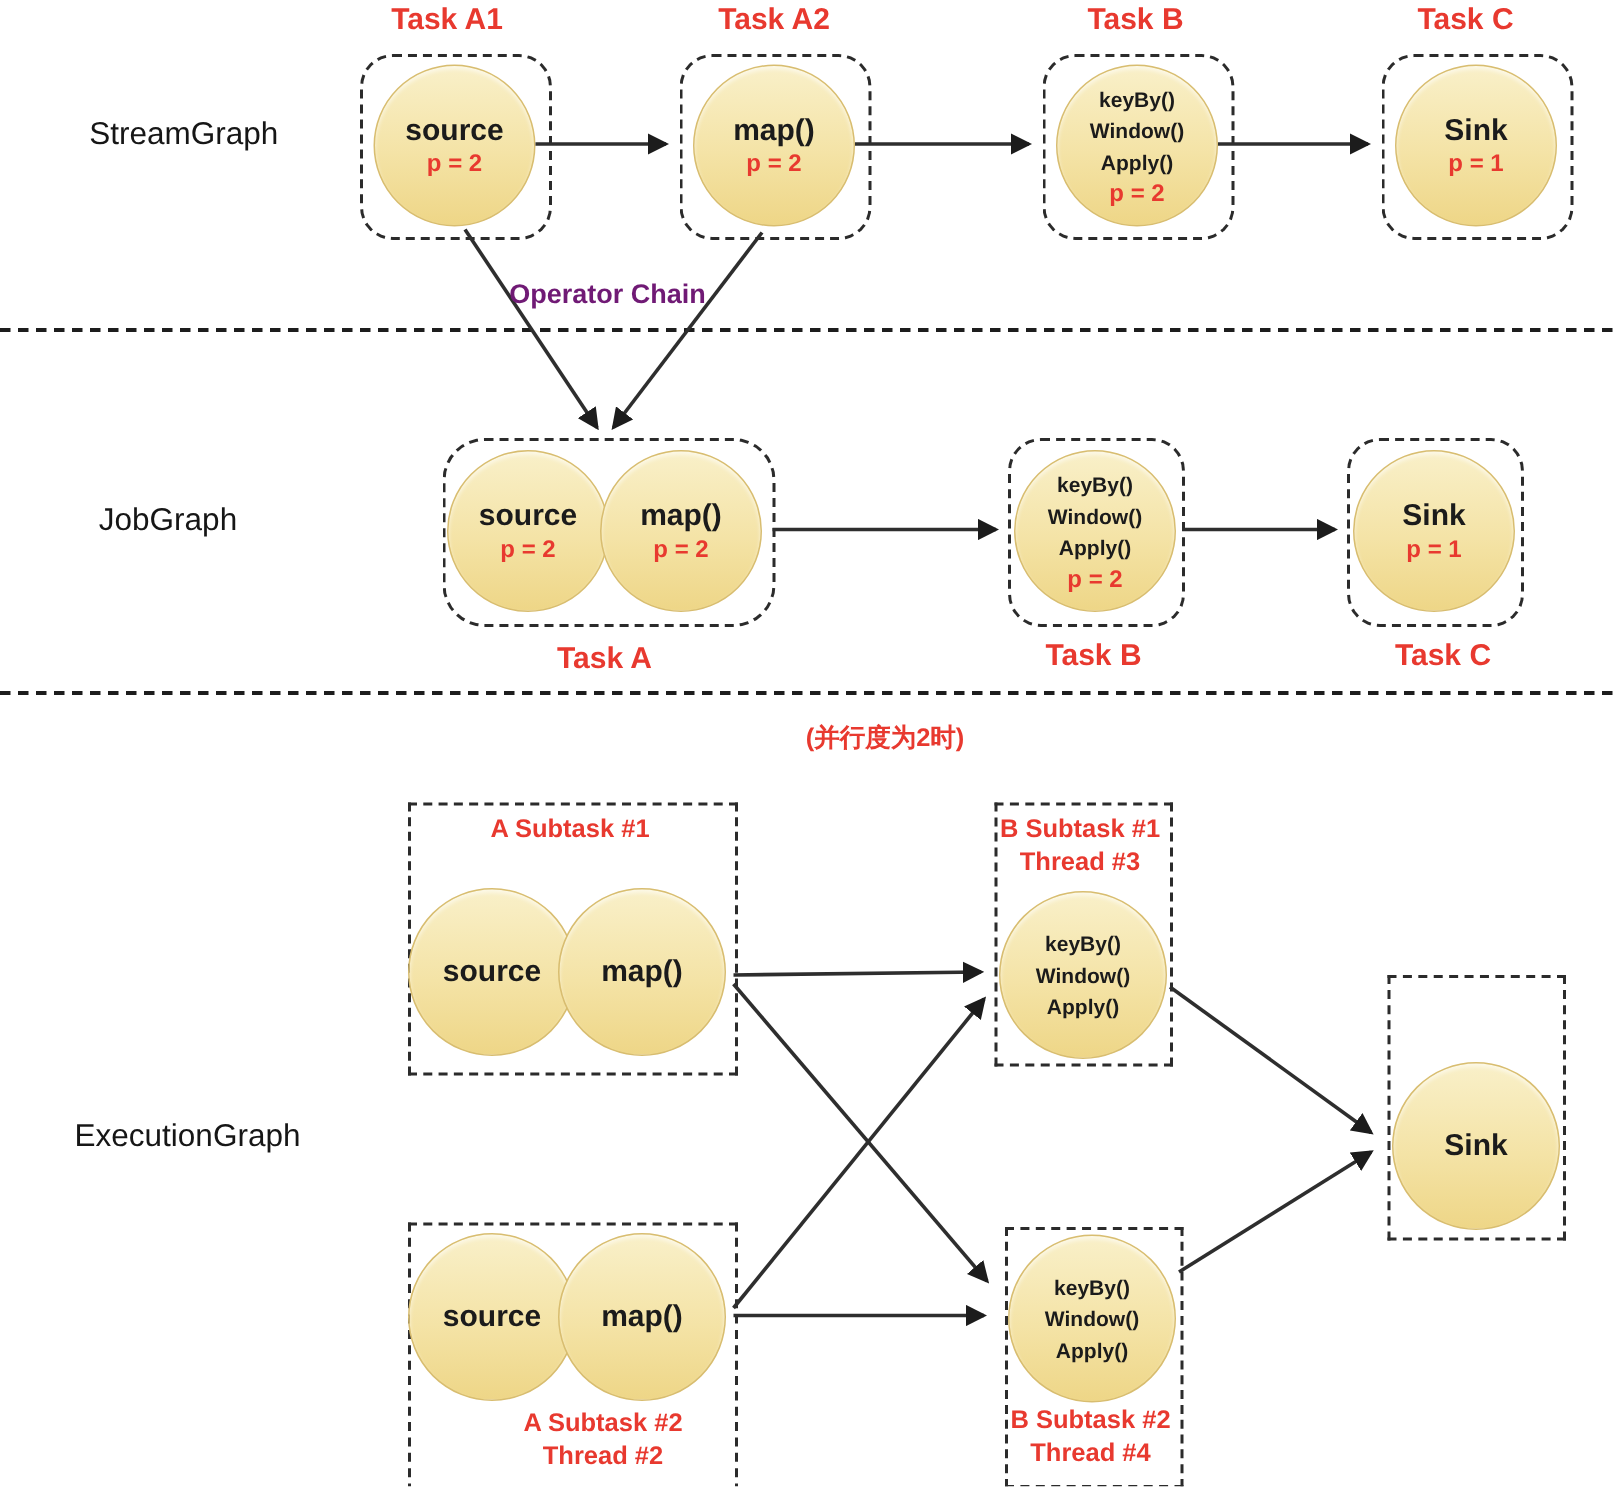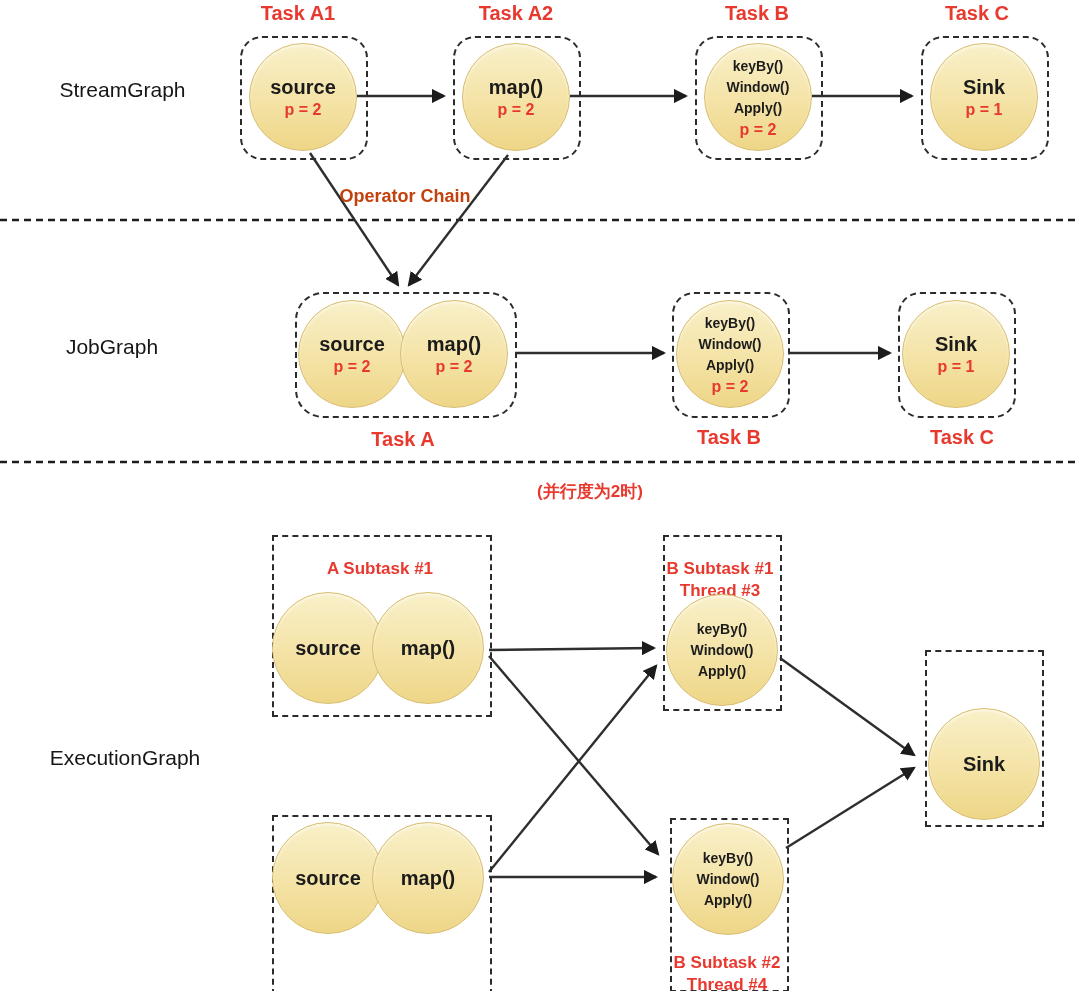--- a/index.html
+++ b/index.html
@@ -11,28 +11,28 @@
   .section-label{
     position:absolute;z-index:10;color:#161616;font-size:21px;font-weight:400;
     text-align:center;white-space:nowrap;
   }
   .task-title{
     position:absolute;z-index:10;color:#E8392F;font-size:20px;font-weight:700;
     text-align:center;white-space:nowrap;
   }
   .sub-title{
     position:absolute;z-index:10;color:#E8392F;font-size:17px;font-weight:700;
-    line-height:22px;text-align:center;white-space:nowrap;margin-top:16px;
+    line-height:22px;text-align:center;white-space:nowrap;
   }
   .note{
     position:absolute;z-index:10;color:#E8392F;font-size:17px;font-weight:700;
     text-align:center;white-space:nowrap;
   }
   .chain-label{
-    position:absolute;z-index:25;color:#c2410c;font-size:18px;font-weight:700;
+    position:absolute;z-index:25;color:#701a75;font-size:18px;font-weight:700;
     text-align:center;white-space:nowrap;
   }
   .box{position:absolute;z-index:8;border:2px dashed #2b2b2b;background:transparent;}
   .box.round{border-radius:22px;}
   .circle{
     position:absolute;z-index:12;width:106px;height:106px;border-radius:50%;
     background:linear-gradient(180deg,#F9F0C9 0%,#F4E3A6 55%,#EED687 100%);
     border:1px solid #D8BD70;
     display:flex;flex-direction:column;align-items:center;justify-content:center;
     box-shadow:inset 0 2px 3px rgba(255,255,255,0.6);
@@ -124,20 +124,24 @@
     <span class="nline">map()</span>
   </div>
 
   <div class="box" style="left:272px;top:815px;width:216px;height:176px;"></div>
   <div class="circle c110" style="left:272px;top:822px;">
     <span class="nline">source</span>
   </div>
   <div class="circle c110" style="left:372px;top:822px;">
     <span class="nline">map()</span>
   </div>
+  <div class="sub-title" style="left:302px;top:938px;width:200px;">
+    <div>A Subtask #2</div>
+    <div>Thread #2</div>
+  </div>
 
   <div class="box" style="left:663px;top:535px;width:115px;height:172px;"></div>
   <div class="sub-title" style="left:655px;top:542px;width:130px;">
     <div>B Subtask #1</div>
     <div>Thread #3</div>
   </div>
   <div class="circle c110" style="left:666px;top:594px;">
     <span class="nline small">keyBy()</span>
     <span class="nline small">Window()</span>
     <span class="nline small">Apply()</span>

